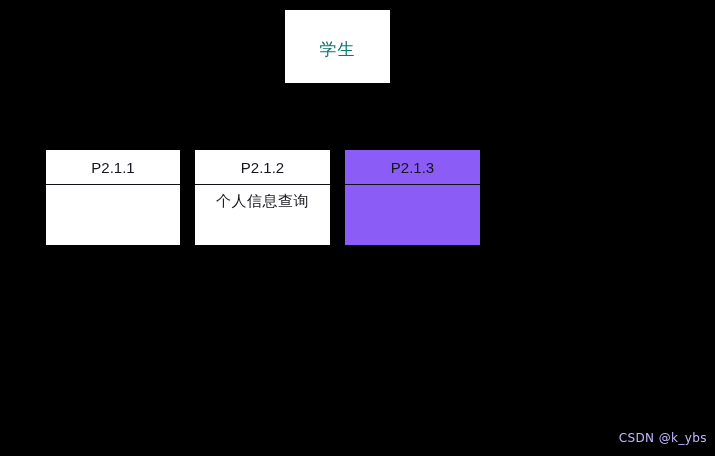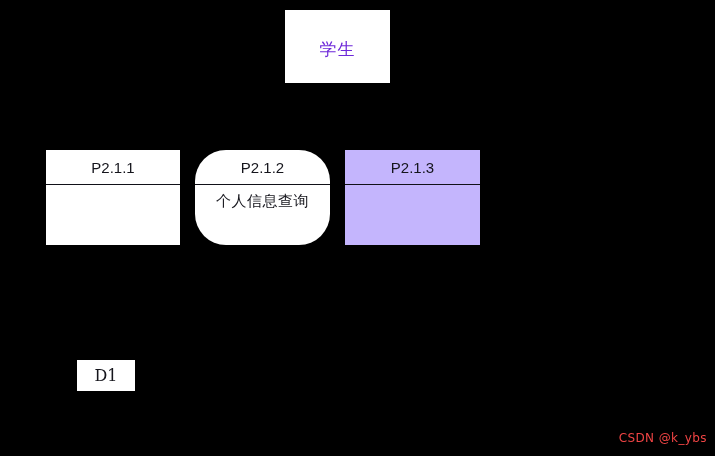--- a/index.html
+++ b/index.html
@@ -26,21 +26,21 @@
   
   .entity {
     display: flex;
     align-items: center;
     justify-content: center;
   }
   .entity .label {
     font-family: "DejaVu Serif", "Liberation Serif", serif;
     font-size: 17px;
     line-height: 1.25;
-    color: #6d28d9;
+    color: #0f766e;
     letter-spacing: 1px;
     transform: translateY(3px);
   }
   
   .process {
     display: flex;
     flex-direction: column;
   }
   .process .pid {
     height: 34px;
@@ -97,28 +97,25 @@
 <div id="canvas" style="background: rgb(0, 0, 0);">
 
   <div class="node entity" id="entity-node" style="left: 285px; top: 10px; width: 105px; height: 73px; background: rgb(255, 255, 255);">
     <span class="label">学生</span>
   </div>
 
   <div class="node process" id="process-0" style="left: 46px; top: 150px; width: 134px; height: 95px; background: rgb(255, 255, 255);">
     <div class="pid">P2.1.1</div>
   </div>
 
-  <div class="node process" id="process-1" style="left: 195px; top: 150px; width: 135px; height: 95px; background: rgb(255, 255, 255); border-radius: 31px;">
+  <div class="node process" id="process-1" style="left: 195px; top: 150px; width: 135px; height: 95px; background: rgb(255, 255, 255);">
     <div class="pid">P2.1.2</div>
     <div class="pbody">个人信息查询</div>
   </div>
 
-  <div class="node process" id="process-2" style="left: 345px; top: 150px; width: 135px; height: 95px; background: #c4b5fd;">
+  <div class="node process" id="process-2" style="left: 345px; top: 150px; width: 135px; height: 95px; background: #8b5cf6;">
     <div class="pid">P2.1.3</div>
   </div>
 
-  <div class="node store" id="store-node" style="left: 77px; top: 360px; width: 58px; height: 31px; background: rgb(255, 255, 255);">
-    <span class="label">D1</span>
-  </div>
 
-  <div id="watermark" style="color: #ef4444;">CSDN @k_ybs</div>
+  <div id="watermark" style="color: #c4b5fd;">CSDN @k_ybs</div>
 
 </div>
 
 </body></html>

